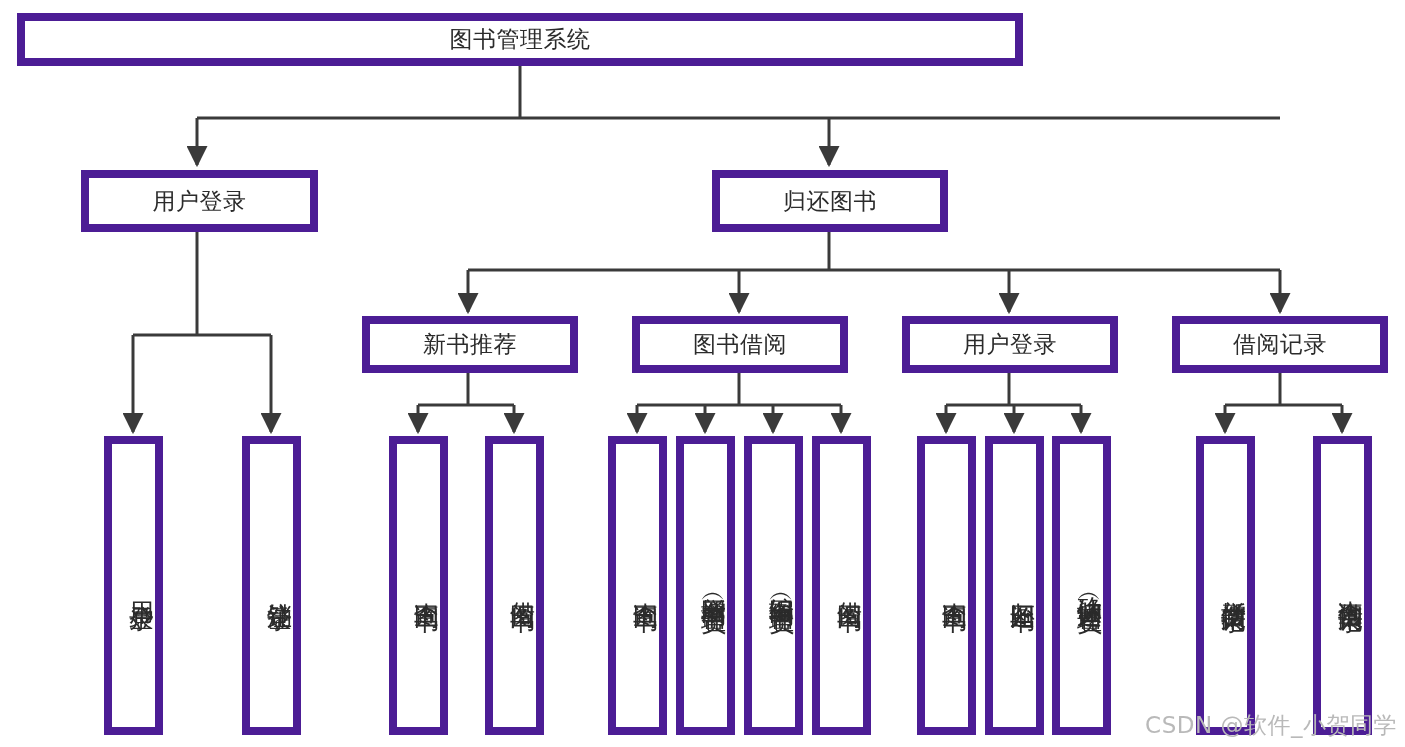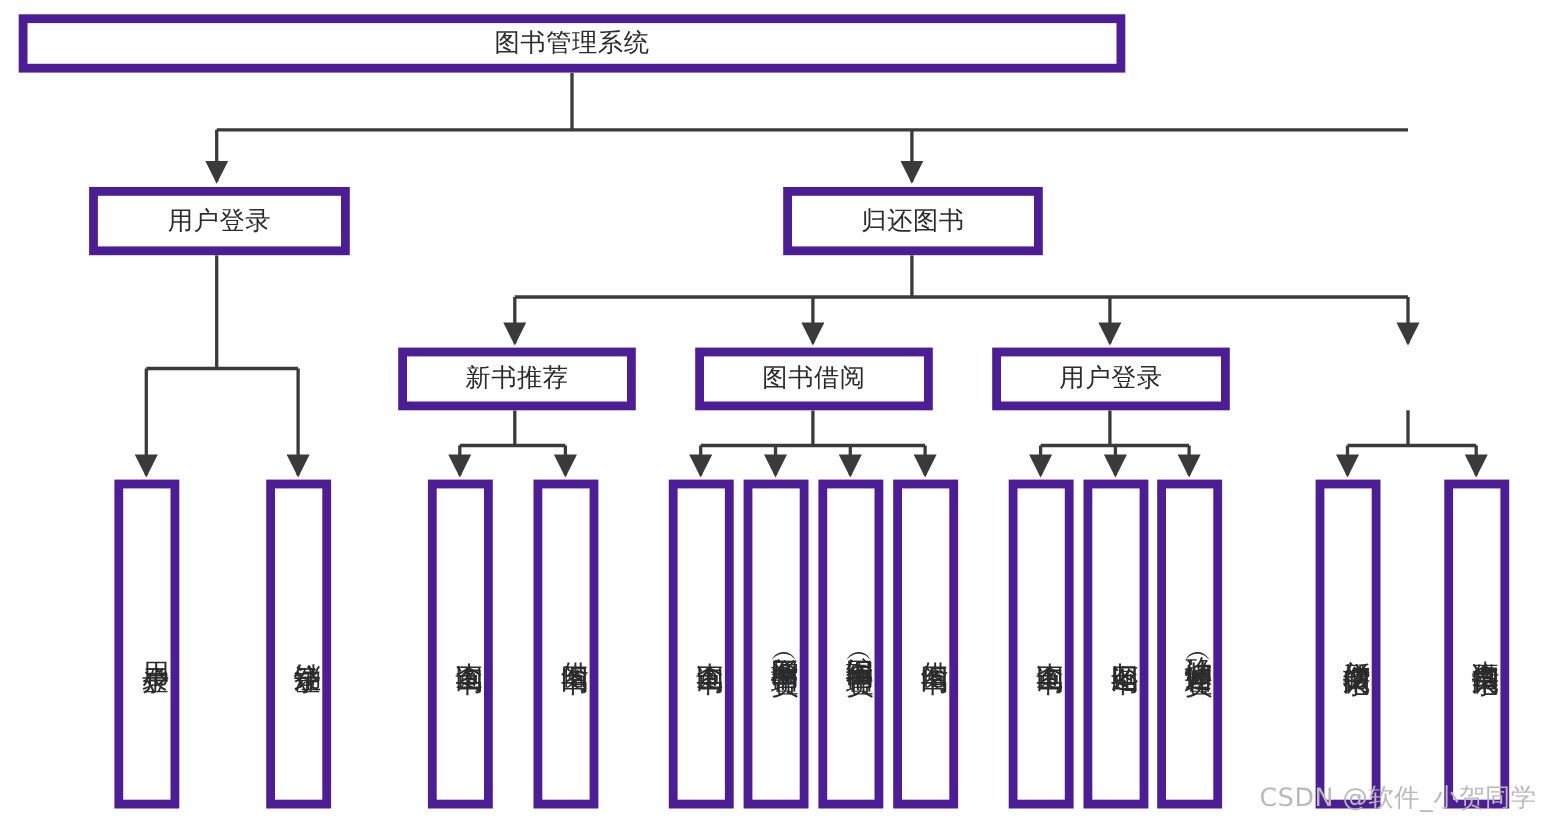--- a/index.html
+++ b/index.html
@@ -139,20 +139,23 @@
 
   <div class="node node-h" style="left:362px; top:316px; width:216px; height:57px;">
     <span>新书推荐</span>
   </div>
   <div class="node node-h" style="left:632px; top:316px; width:216px; height:57px;">
     <span>图书借阅</span>
   </div>
   <div class="node node-h" style="left:902px; top:316px; width:216px; height:57px;">
     <span>用户登录</span>
   </div>
+  <div class="node node-h" style="left:1172px; top:316px; width:216px; height:57px;">
+    <span>借阅记录</span>
+  </div>
 
   <div class="node node-v" style="left:104px; top:436px; width:59px; height:299px;">
     <span>用户登录</span>
   </div>
   <div class="node node-v" style="left:242px; top:436px; width:59px; height:299px;">
     <span>注销登录</span>
   </div>
 
   <div class="node node-v" style="left:389px; top:436px; width:59px; height:299px;">
     <span>查询图书</span>

